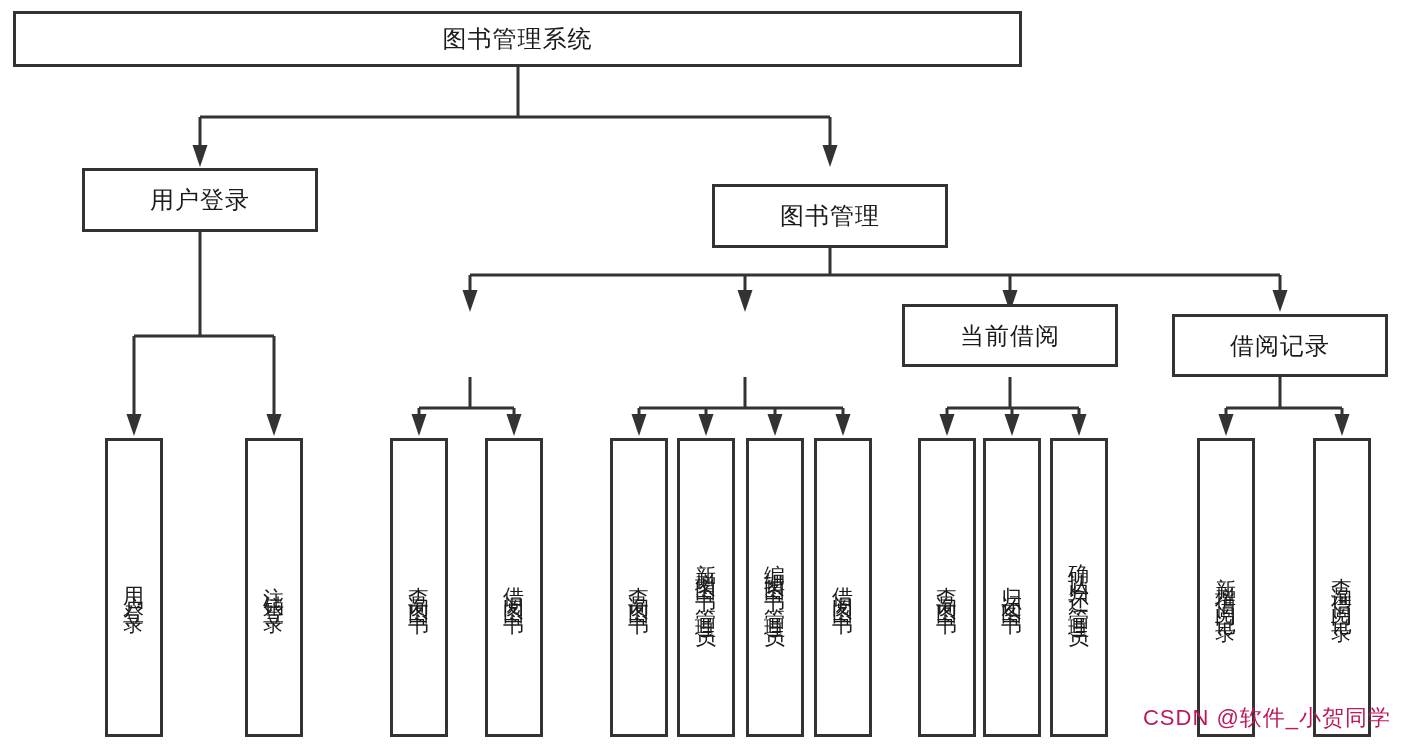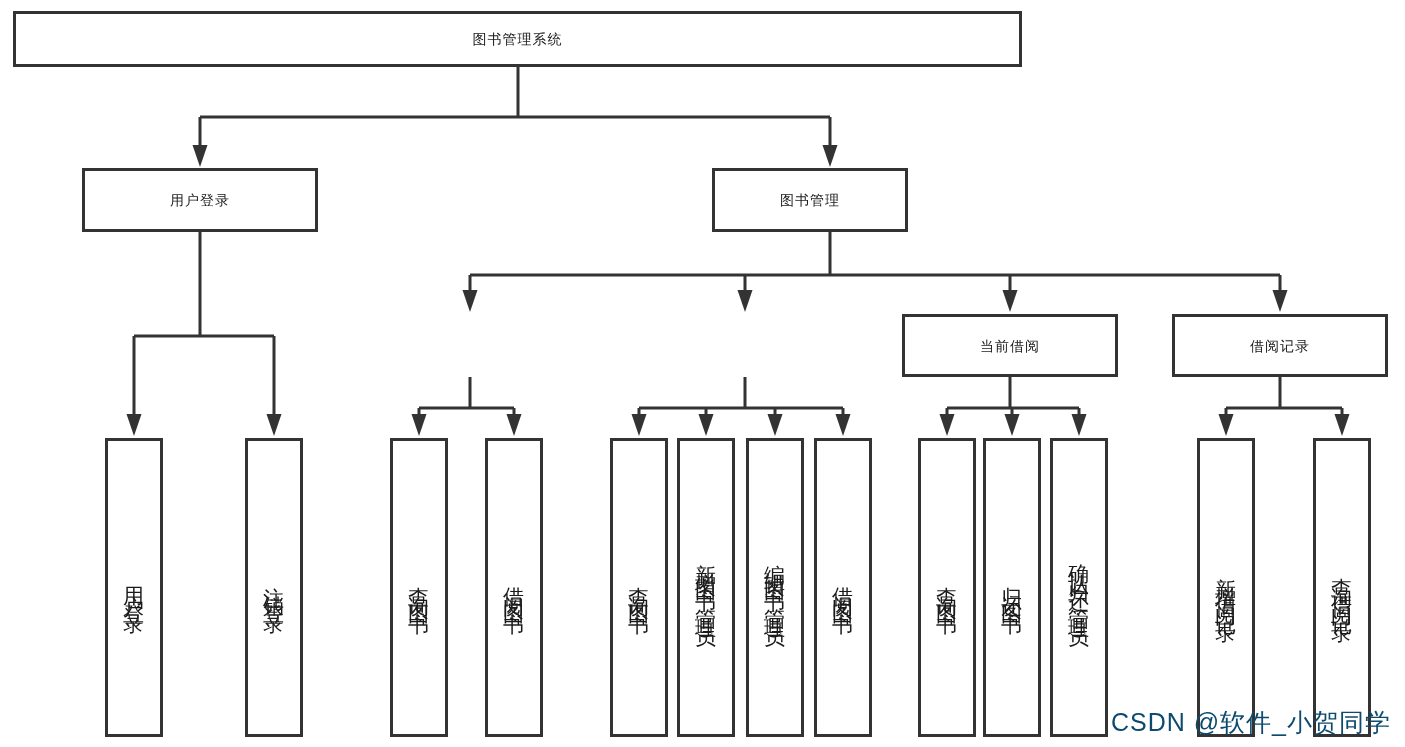--- a/index.html
+++ b/index.html
@@ -6,29 +6,29 @@
   #canvas{
     position:relative;width:1405px;height:747px;background:#ffffff;overflow:hidden;
     font-family:"Liberation Sans","DejaVu Sans",sans-serif;
   }
   #connectors{position:absolute;left:0;top:0;z-index:1;}
   .box{
     position:absolute;z-index:2;box-sizing:border-box;
     border:3px solid #333333;background:#ffffff;color:#1a1a1a;
     display:flex;align-items:center;justify-content:center;line-height:1;
   }
-  .hbox{font-size:14px;letter-spacing:1px;}
+  .hbox{font-size:24px;letter-spacing:1px;}
   .vbox{
     font-size:21px;
     writing-mode:vertical-rl;text-orientation:mixed;
     letter-spacing:9px;
   }
   .watermark{
-    position:absolute;z-index:3;right:14px;bottom:8px;
-    font-size:25px;color:#0c4a6e;letter-spacing:1px;white-space:nowrap;
+    position:absolute;z-index:3;right:14px;bottom:14px;
+    font-size:22px;color:#be185d;letter-spacing:1px;white-space:nowrap;
   }
 </style>
 </head>
 <body>
 
 <div id="canvas">
 
   <svg id="connectors" width="1405" height="747" viewBox="0 0 1405 747">
     <path fill="none" stroke="#333333" stroke-width="3" d="
       M518 67 V117  M200 117 H830  M200 117 V150  M830 117 V150
@@ -57,23 +57,23 @@
       <polygon points="1004.5,414 1019.5,414 1012,436"></polygon>
       <polygon points="1071.5,414 1086.5,414 1079,436"></polygon>
       <polygon points="1218.5,414 1233.5,414 1226,436"></polygon>
       <polygon points="1334.5,414 1349.5,414 1342,436"></polygon>
     </g>
   </svg>
 
   <div class="box hbox" style="left:13px;top:11px;width:1009px;height:56px">图书管理系统</div>
 
   <div class="box hbox" style="left:82px;top:168px;width:236px;height:64px">用户登录</div>
-  <div class="box hbox" style="left:712px;top:168px;width:196px;height:64px">图书管理</div>
+  <div class="box hbox" style="left:712px;top:184px;width:236px;height:64px">图书管理</div>
 
-  <div class="box hbox" style="left:902px;top:314px;width:216px;height:63px">当前借阅</div>
+  <div class="box hbox" style="left:902px;top:304px;width:216px;height:63px">当前借阅</div>
   <div class="box hbox" style="left:1172px;top:314px;width:216px;height:63px">借阅记录</div>
 
   <div class="box vbox" style="left:105px;top:438px;width:58px;height:299px">用户登录</div>
   <div class="box vbox" style="left:245px;top:438px;width:58px;height:299px">注销登录</div>
 
   <div class="box vbox" style="left:390px;top:438px;width:58px;height:299px">查询图书</div>
   <div class="box vbox" style="left:485px;top:438px;width:58px;height:299px">借阅图书</div>
 
   <div class="box vbox" style="left:610px;top:438px;width:58px;height:299px">查询图书</div>
   <div class="box vbox" style="left:677px;top:438px;width:58px;height:299px">新增图书（管理员）</div>

